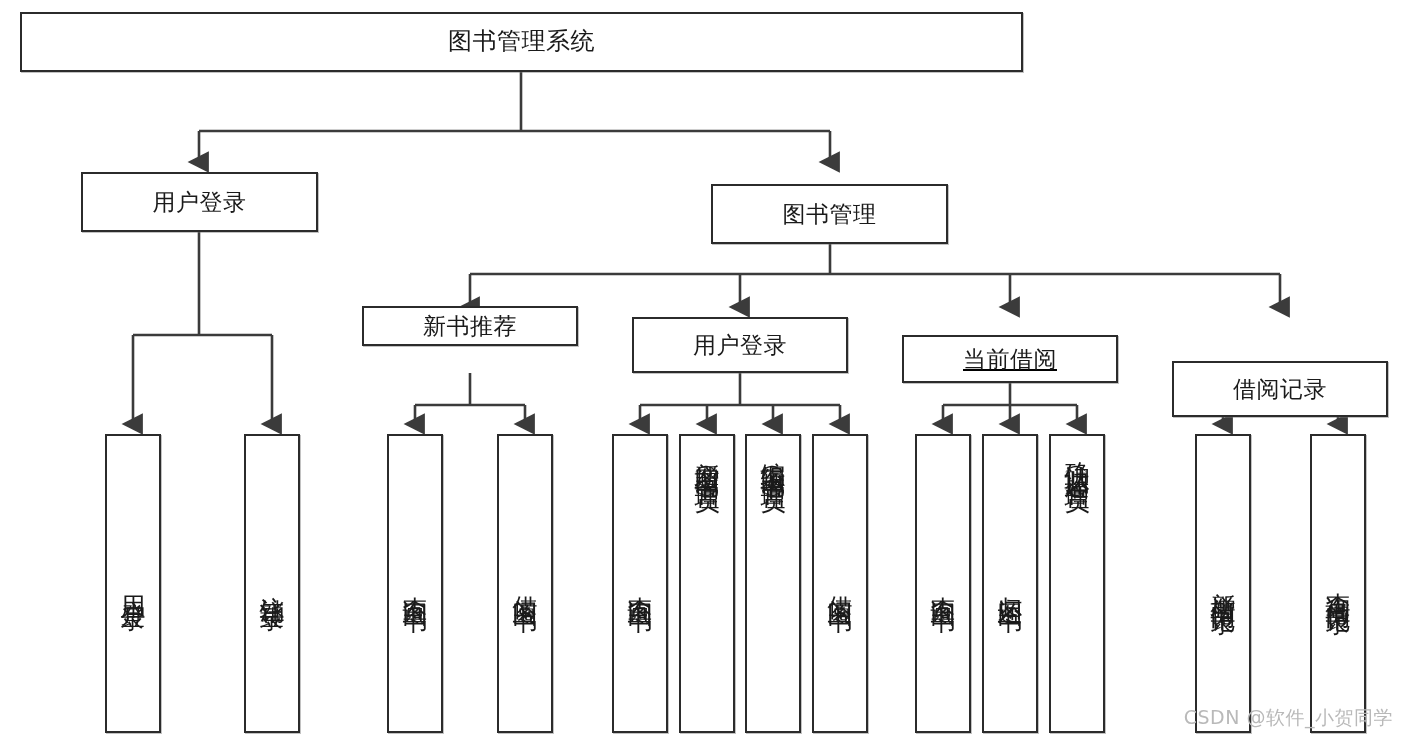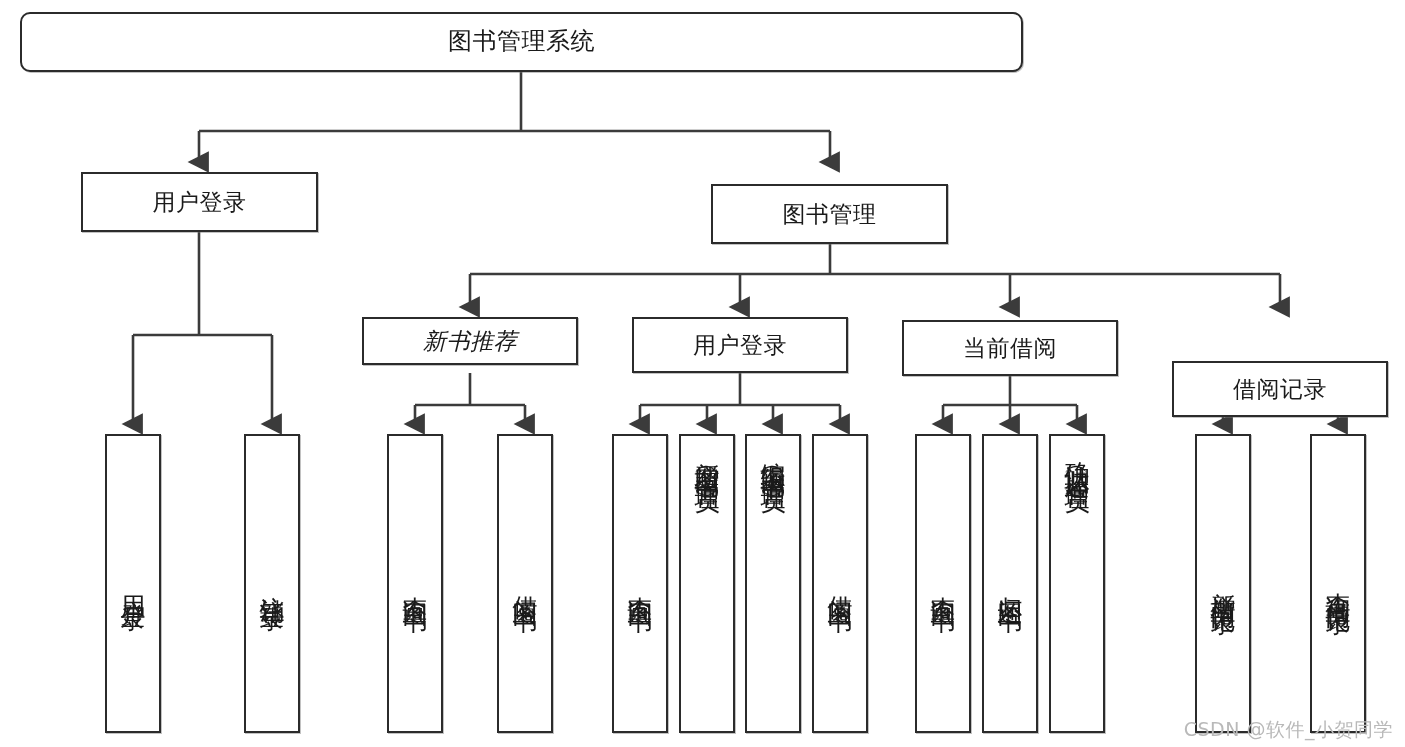--- a/index.html
+++ b/index.html
@@ -62,21 +62,21 @@
     line-height: 1.0;
     letter-spacing: 4px;
     white-space: nowrap;
   }
   .node.v.top .label {
     align-self: flex-start;
   }
   .watermark {
     position: absolute;
     right: 12px;
-    bottom: 4px;
+    bottom: 16px;
     font-size: 19px;
     color: #b9b9b9;
     letter-spacing: 0.5px;
     white-space: nowrap;
     text-align: center;
   }
 </style>
 </head>
 <body>
 
@@ -127,38 +127,38 @@
       <path d="M1010,405 L1010,424" marker-end="url(#arrow)"></path>
       <path d="M1077,405 L1077,424" marker-end="url(#arrow)"></path>
 
       <path d="M1280,373 L1280,405"></path>
       <path d="M1223,405 L1338,405"></path>
       <path d="M1223,405 L1223,424" marker-end="url(#arrow)"></path>
       <path d="M1338,405 L1338,424" marker-end="url(#arrow)"></path>
     </g>
   </svg>
 
-  <div class="node h root" style="left:20px; top:12px; width:1003px; height:60px;border-radius:10px;">
+  <div class="node h root" style="left:20px; top:12px; width:1003px; height:60px;">
     <span class="label">图书管理系统</span>
   </div>
 
   <div class="node h" style="left:81px; top:172px; width:237px; height:60px;">
     <span class="label">用户登录</span>
   </div>
   <div class="node h" style="left:711px; top:184px; width:237px; height:60px;">
     <span class="label">图书管理</span>
   </div>
 
-  <div class="node h" style="left:362px; top:317px; width:216px; height:48px;font-style:italic;">
+  <div class="node h" style="left:362px; top:306px; width:216px; height:40px;">
     <span class="label">新书推荐</span>
   </div>
   <div class="node h" style="left:632px; top:317px; width:216px; height:56px;">
     <span class="label">用户登录</span>
   </div>
-  <div class="node h" style="left:902px; top:320px; width:216px; height:56px;">
+  <div class="node h" style="left:902px; top:335px; width:216px; height:48px;text-decoration:underline;">
     <span class="label">当前借阅</span>
   </div>
   <div class="node h" style="left:1172px; top:317px; width:216px; height:56px;margin-top:44px;">
     <span class="label">借阅记录</span>
   </div>
 
   <div class="node v" style="left:105px; top:434px; width:56px; height:299px;">
     <span class="label">用户登录</span>
   </div>
   <div class="node v" style="left:244px; top:434px; width:56px; height:299px;">

